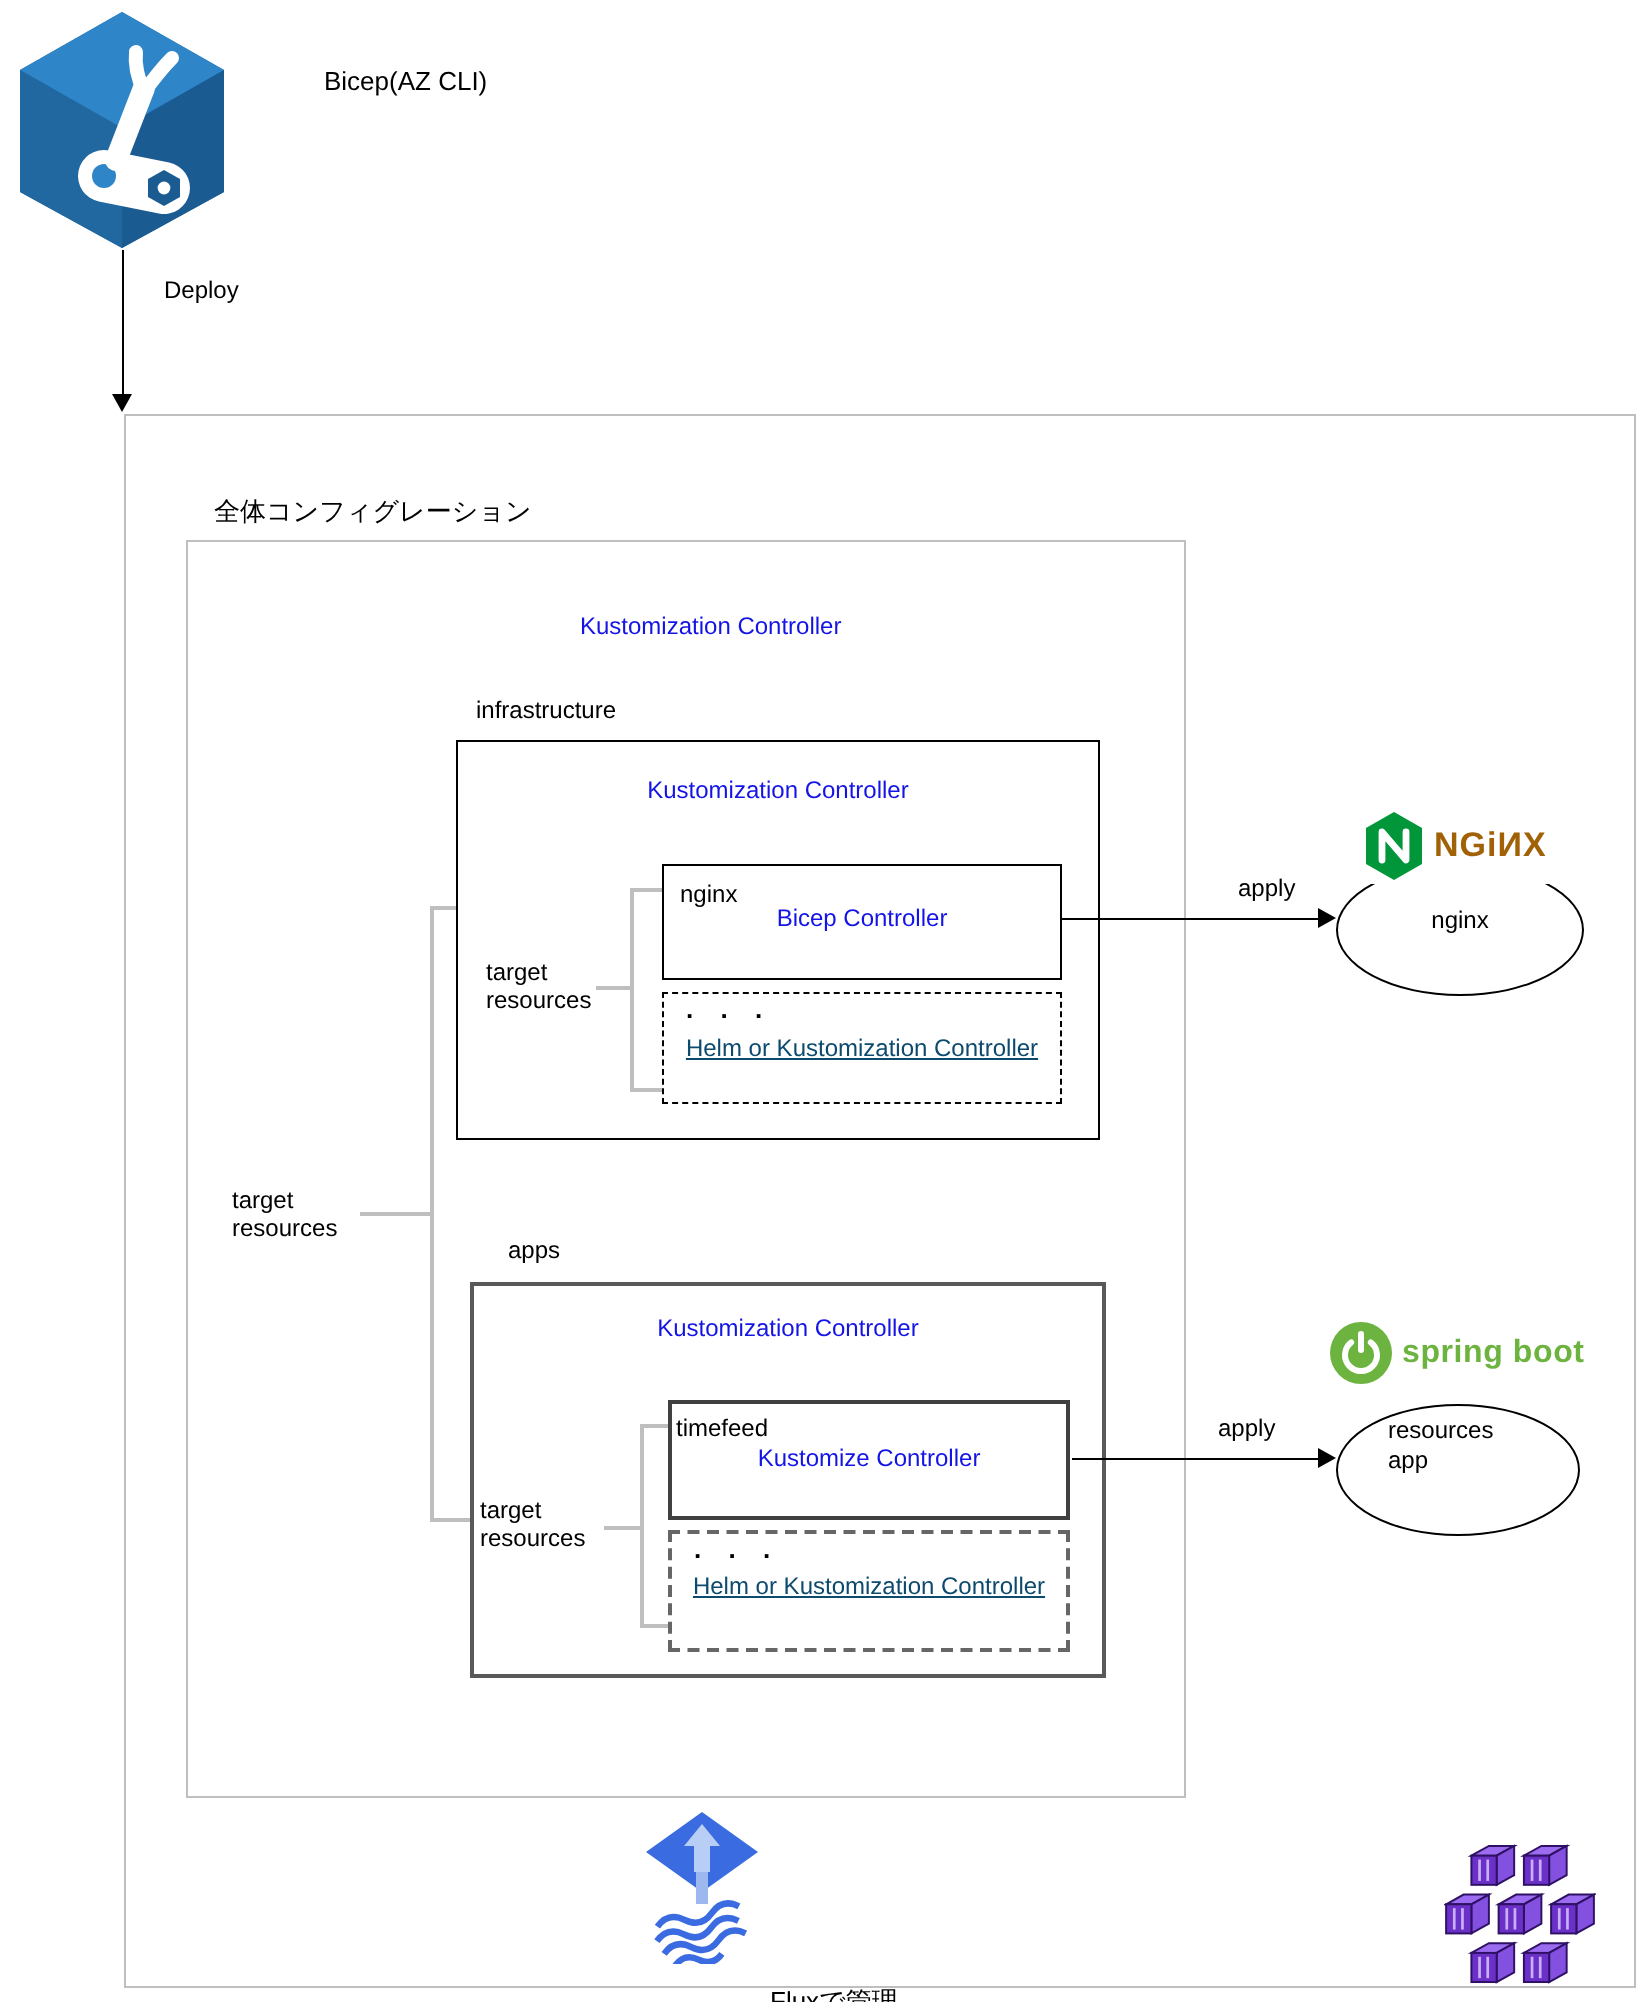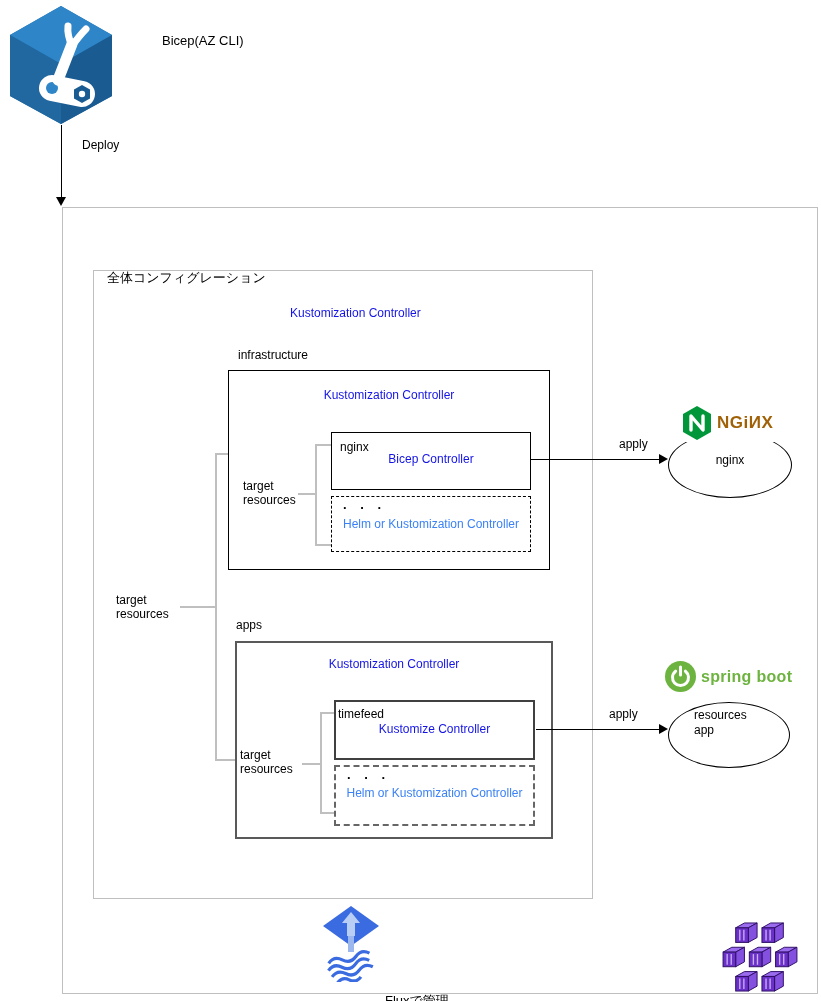--- a/index.html
+++ b/index.html
@@ -5,21 +5,21 @@
   html,body{margin:0;padding:0;background:#fff;}
   .canvas{
     position:relative;width:821px;height:1001px;background:#ffffff;
     font-family:"Liberation Sans","DejaVu Sans",sans-serif;
     font-size:12px;color:#000;overflow:hidden;
   }
   .abs{position:absolute;}
   .lbl{position:absolute;white-space:nowrap;}
   .ctr{text-align:center;}
   .blue{color:#1414e6;}
-  .ltblue{color:#3b82f6;}
+  .ltblue{color:#0c4a6e;text-decoration:underline;}
   .box{position:absolute;box-sizing:border-box;background:transparent;}
   .gray-box{border:1px solid #bfbfbf;}
   .black-box{border:1px solid #000;}
   .dgray-box{border:2px solid #595959;}
   .dashed-black{border:1px dashed #000;}
   .dashed-gray{border:2px dashed #666;}
   .ellipse{position:absolute;box-sizing:border-box;border:1px solid #000;border-radius:50%;background:#fff;}
   .hline{position:absolute;height:0;border-top:1px solid #000;}
   .vline{position:absolute;width:0;border-left:1px solid #000;}
   .bh{position:absolute;height:2px;background:#bfbfbf;}
@@ -55,21 +55,21 @@
       </g>
     </svg>
   </div>
   <div class="lbl" style="left:162px;top:33px;font-size:13px;">Bicep(AZ CLI)</div>
 
   <div class="vline" style="left:61px;top:125px;height:73px;"></div>
   <div class="arrow-down" style="left:56px;top:197px;"></div>
   <div class="lbl" style="left:82px;top:138px;text-align:right;">Deploy</div>
 
   <div class="box gray-box" style="left:62px;top:207px;width:756px;height:787px;"></div>
-  <div class="lbl jp" style="left:107px;top:247px;margin-top:22px;">全体コンフィグレーション</div>
+  <div class="lbl jp" style="left:107px;top:247px;">全体コンフィグレーション</div>
 
   <div class="box gray-box" style="left:93px;top:270px;width:500px;height:629px;"></div>
   <div class="lbl blue" style="left:290px;top:306px;">Kustomization Controller</div>
 
   <div class="wrapped" style="left:116px;top:593px;width:58px;">target resources</div>
   <div class="bh" style="left:180px;top:606px;width:36px;"></div>
   <div class="bv" style="left:215px;top:453px;height:308px;"></div>
   <div class="bh" style="left:215px;top:453px;width:14px;"></div>
   <div class="bh" style="left:215px;top:759px;width:21px;"></div>
 
@@ -98,21 +98,21 @@
   <div class="ellipse" style="left:668px;top:432px;width:124px;height:66px;"></div>
   <div class="logo-row" style="left:679px;top:404px;">
     <svg width="32" height="36" viewBox="0 0 32 36">
       <polygon points="16,1 30,9 30,27 16,35 2,27 2,9" fill="#009639"></polygon>
       <path d="M10,25 L10,11 L22,25 L22,11" stroke="#fff" stroke-width="3.4" fill="none" stroke-linecap="round" stroke-linejoin="round"></path>
     </svg>
     <span class="nginx-word">NGiИX</span>
   </div>
   <div class="lbl ctr" style="left:668px;top:453px;width:124px;">nginx</div>
 
-  <div class="lbl" style="left:236px;top:618px;text-align:center;">apps</div>
+  <div class="lbl" style="left:254px;top:618px;text-align:center;">apps</div>
   <div class="box dgray-box" style="left:235px;top:641px;width:318px;height:198px;"></div>
   <div class="lbl blue ctr" style="left:235px;top:657px;width:318px;">Kustomization Controller</div>
 
   <div class="wrapped" style="left:240px;top:748px;width:58px;">target resources</div>
   <div class="bh" style="left:302px;top:763px;width:20px;"></div>
   <div class="bv" style="left:320px;top:712px;height:102px;"></div>
   <div class="bh" style="left:320px;top:712px;width:14px;"></div>
   <div class="bh" style="left:320px;top:812px;width:14px;"></div>
 
   <div class="box" style="left:334px;top:700px;width:201px;height:60px;border:2px solid #404040;"></div>

